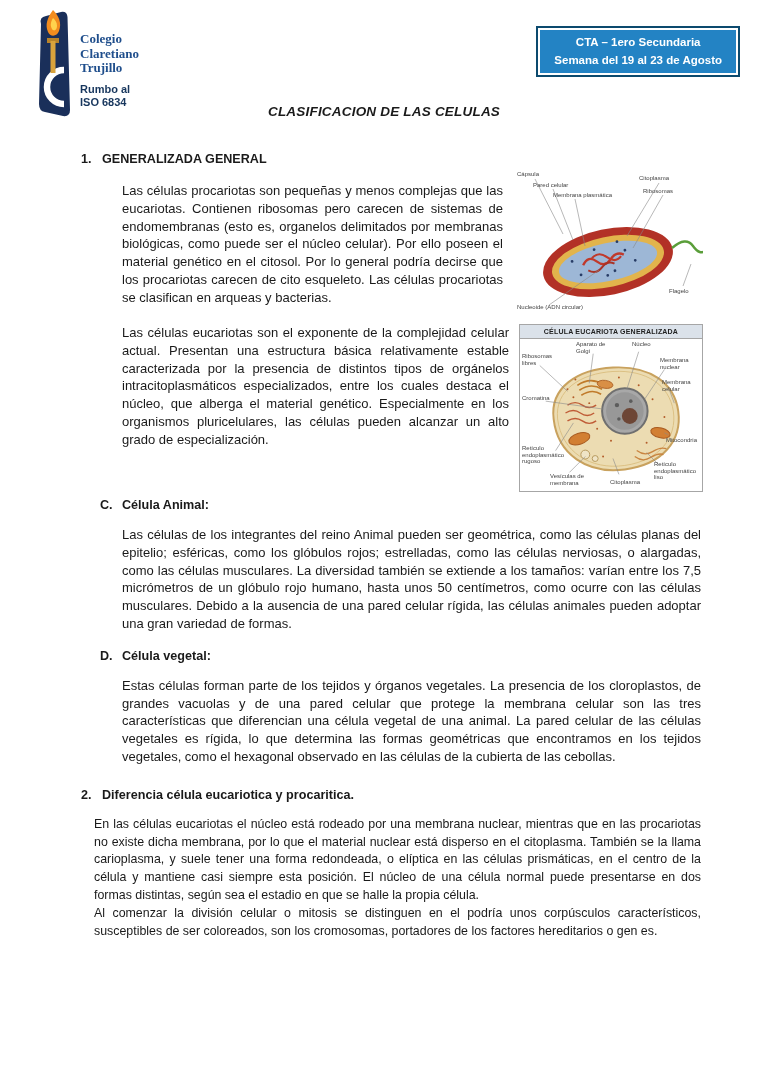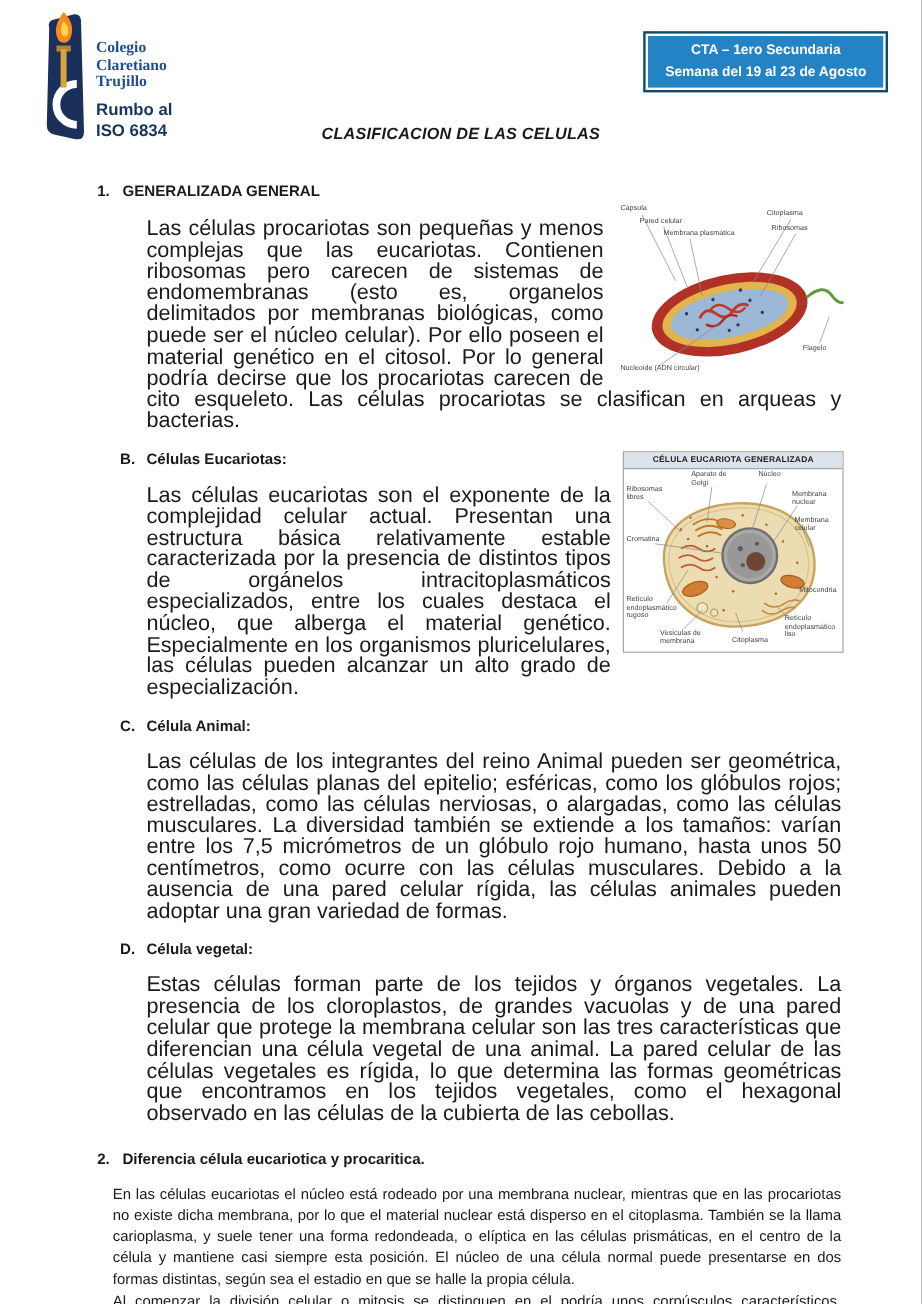--- a/index.html
+++ b/index.html
@@ -12,42 +12,42 @@
   
   .header { position:relative; height:132px; }
   .logo { position:absolute; left:28px; top:8px; display:flex; }
   .logo-emblem { width:48px; height:114px; flex:0 0 auto; }
   .logo-textcol { padding-top:24px; margin-left:4px; }
   .logo-name div {
     font-family:"Liberation Serif", serif; font-weight:bold;
     color:#1f4e8c; font-size:13px; line-height:1.12;
   }
   .logo-tag { margin-top:7px; }
-  .logo-tag div { font-size:14px; font-weight:bold; color:#17365d; line-height:1.25; }
+  .logo-tag div { font-size:11px; font-weight:bold; color:#17365d; line-height:1.25; }
   .badge {
     position:absolute; top:26px; right:28px;
     border:2px solid #0c4a6e; background:#fff; padding:2px;
   }
   .badge-inner {
     background:#2383c4; color:#fff; text-align:center;
     font-size:11.5px; font-weight:bold; line-height:1.6; padding:3px 14px;
   }
   .doc-title {
     position:absolute; top:92px; left:0; right:0; text-align:center;
     font-size:13.5px; font-weight:bold; font-style:italic; letter-spacing:.2px;margin-top:12px;
   }
   
   .content { padding:0 65px; }
   .sec-heading { margin:20px 0 0 16px; font-weight:bold; font-size:12.6px; clear:both; }
   .sec-heading .num { display:inline-block; width:21px; }
   .sub { clear:both; margin-top:16px; }
   .sub-heading { margin-left:35px; font-weight:bold; font-size:12.6px; }
   .sub-heading .letter { display:inline-block; width:22px; }
   .sub-body {
-    margin:14px 2px 0 57px; font-size:18px; line-height:17.8px;
+    margin:14px 2px 0 57px; font-size:13px; line-height:17.8px;
     text-align:justify;
   }
   .sec2-p {
     margin:14px 2px 0 29px; font-size:12.4px; line-height:17.8px;
     text-align:justify;
   }
   .sec2-p + .sec2-p { margin-top:0; }
   
   .fig { float:right; position:relative; }
   .fig1 { width:190px; height:150px; margin:-12px 0 4px 10px; }
@@ -218,23 +218,20 @@
           <span class="f2l" style="left:140px;top:18px;width:42px">Membrana nuclear</span>
           <span class="f2l" style="left:142px;top:40px;width:40px">Membrana celular</span>
           <span class="f2l" style="left:2px;top:56px">Cromatina</span>
           <span class="f2l" style="left:146px;top:98px;width:36px">Mitocondria</span>
           <span class="f2l" style="left:2px;top:106px;width:48px">Retículo endoplasmático rugoso</span>
           <span class="f2l" style="left:30px;top:134px;width:44px">Vesículas de membrana</span>
           <span class="f2l" style="left:90px;top:140px">Citoplasma</span>
           <span class="f2l" style="left:134px;top:122px;width:48px">Retículo endoplasmático liso</span>
         </div>
       </div>
-      <div class="sub-heading">
-        <span class="letter">B.</span><span>Células Eucariotas:</span>
-      </div>
       <p class="sub-body">Las células eucariotas son el exponente de la complejidad celular actual. Presentan una estructura básica relativamente estable caracterizada por la presencia de distintos tipos de orgánelos intracitoplasmáticos especializados, entre los cuales destaca el núcleo, que alberga el material genético. Especialmente en los organismos pluricelulares, las células pueden alcanzar un alto grado de especialización.</p>
     </div>
 
     <div class="sub">
       <div class="sub-heading">
         <span class="letter">C.</span><span>Célula Animal:</span>
       </div>
       <p class="sub-body">Las células de los integrantes del reino Animal pueden ser geométrica, como las células planas del epitelio; esféricas, como los glóbulos rojos; estrelladas, como las células nerviosas, o alargadas, como las células musculares. La diversidad también se extiende a los tamaños: varían entre los 7,5 micrómetros de un glóbulo rojo humano, hasta unos 50 centímetros, como ocurre con las células musculares. Debido a la ausencia de una pared celular rígida, las células animales pueden adoptar una gran variedad de formas.</p>
     </div>
 

